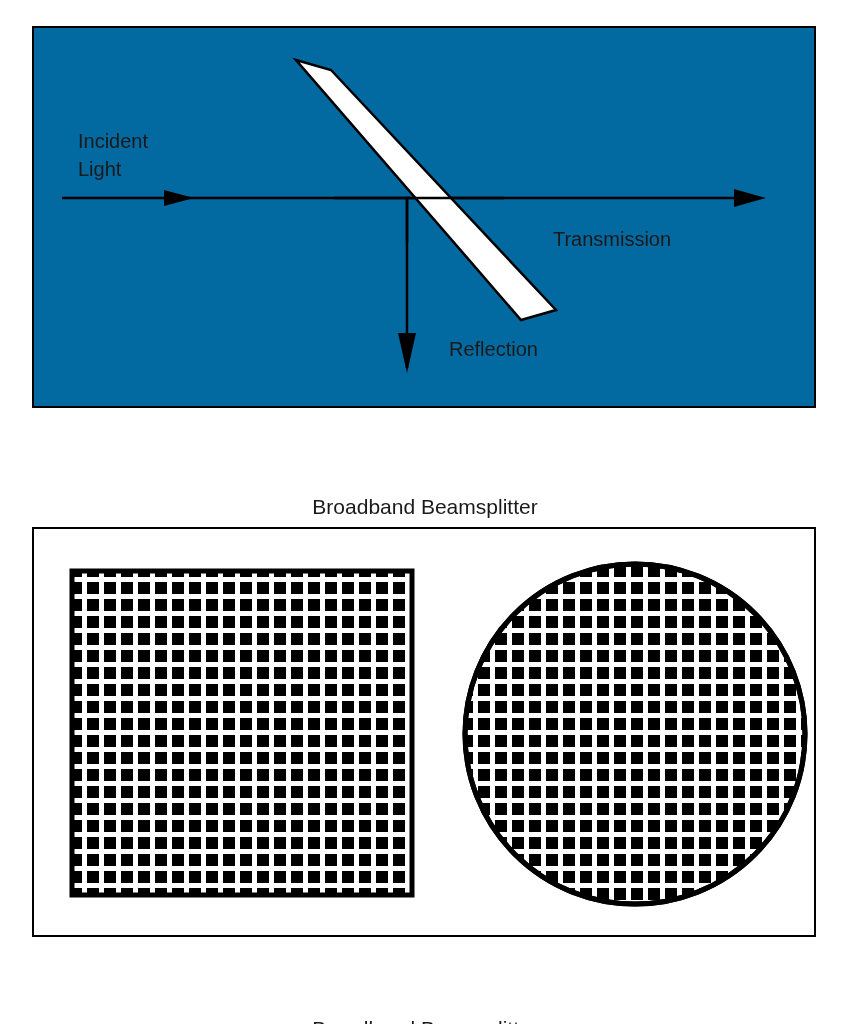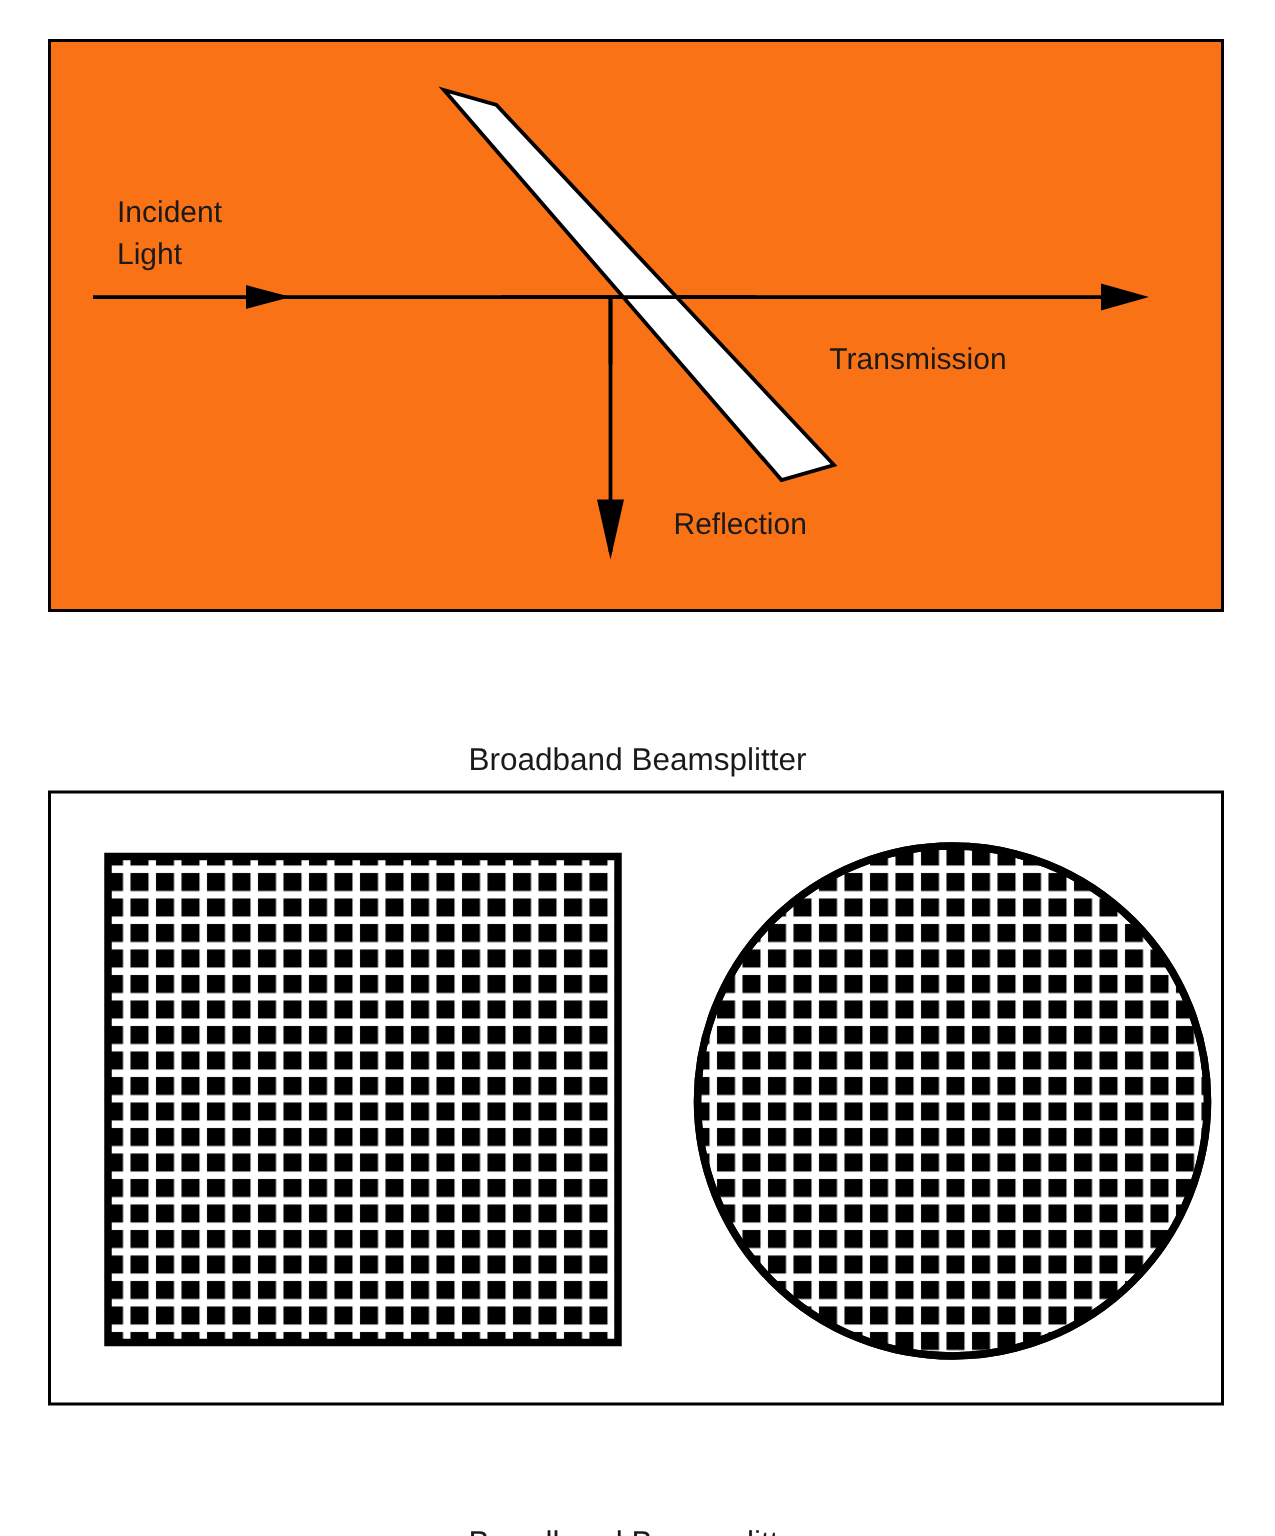--- a/index.html
+++ b/index.html
@@ -26,21 +26,21 @@
 
   
   .fig1-frame {
     position: absolute;
     left: 32px;
     top: 26px;
     width: 784px;
     height: 382px;
     border: 2px solid #000;
     box-sizing: border-box;
-    background: #f97316;
+    background: #0369a1;
   }
 
   .fig1-svg {
     position: absolute;
     left: 0;
     top: 0;
   }
 
   .caption {
     position: absolute;

